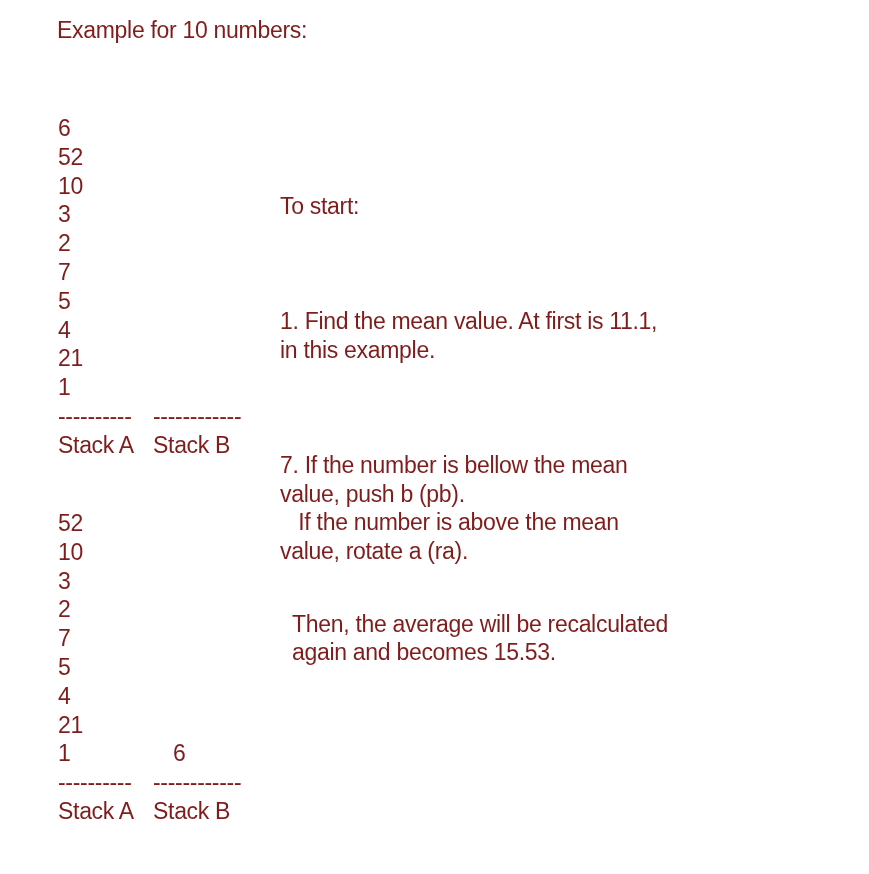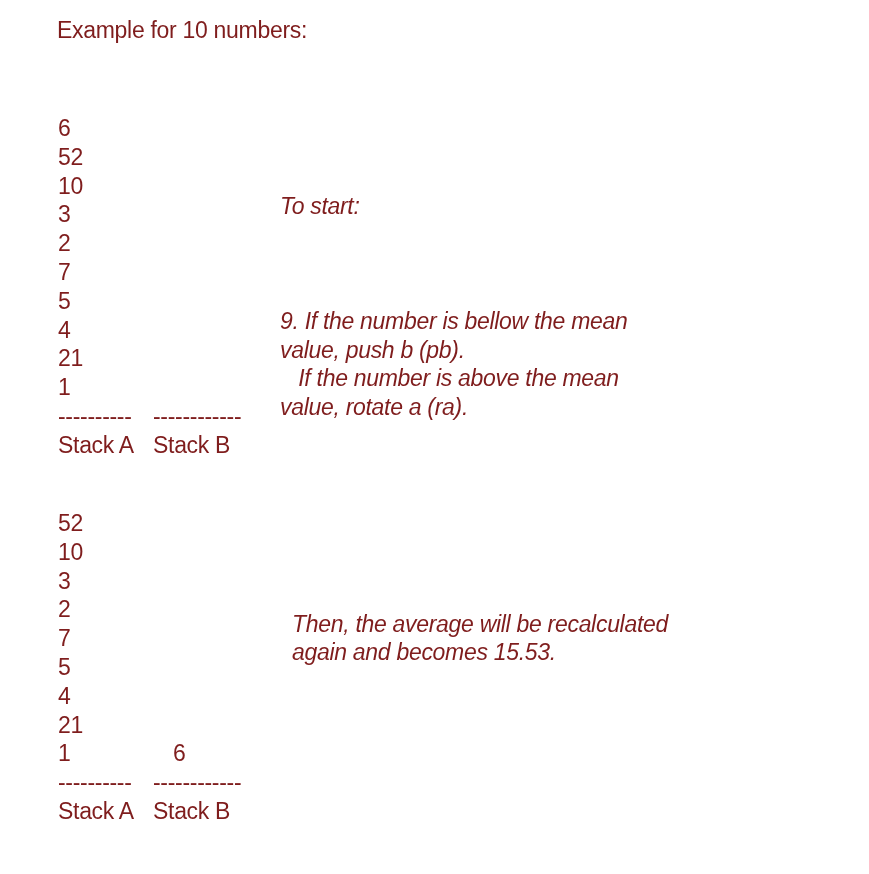--- a/index.html
+++ b/index.html
@@ -38,21 +38,20 @@
     height: 28.8px;
     line-height: 28.8px;
     white-space: pre;
   }
   .sp10 { height: 288px; }
   .sp8  { height: 230.4px; }
   .b-indent { padding-left: 20px; }
   .notes {
     position: absolute;
     white-space: pre-wrap;
-    font-style: italic;
   }
   .notes-1 { left: 280px; top: 134px; }
   .notes-2 { left: 292px; top: 552px; }
   .notes p {
     margin: 0 0 28.8px 0;
   }
   .notes p:last-child { margin-bottom: 0; }
 </style>
 </head>
 <body>
@@ -78,21 +77,23 @@
     </div>
     <div class="col col-b">
       <div class="sp10"></div>
       <div class="row">------------</div>
       <div class="row">Stack B</div>
     </div>
   </div>
 
   <div class="notes notes-1">
     <p>To start:</p>
-    <p>9. If the number is bellow the mean
+    <p>1. Find the mean value. At first is 11.1,
+in this example.</p>
+    <p>7. If the number is bellow the mean
 value, push b (pb).
    If the number is above the mean
 value, rotate a (ra).</p>
   </div>
 
   <div class="stack stack-2">
     <div class="col col-a">
       <div class="row">52</div>
       <div class="row">10</div>
       <div class="row">3</div>

